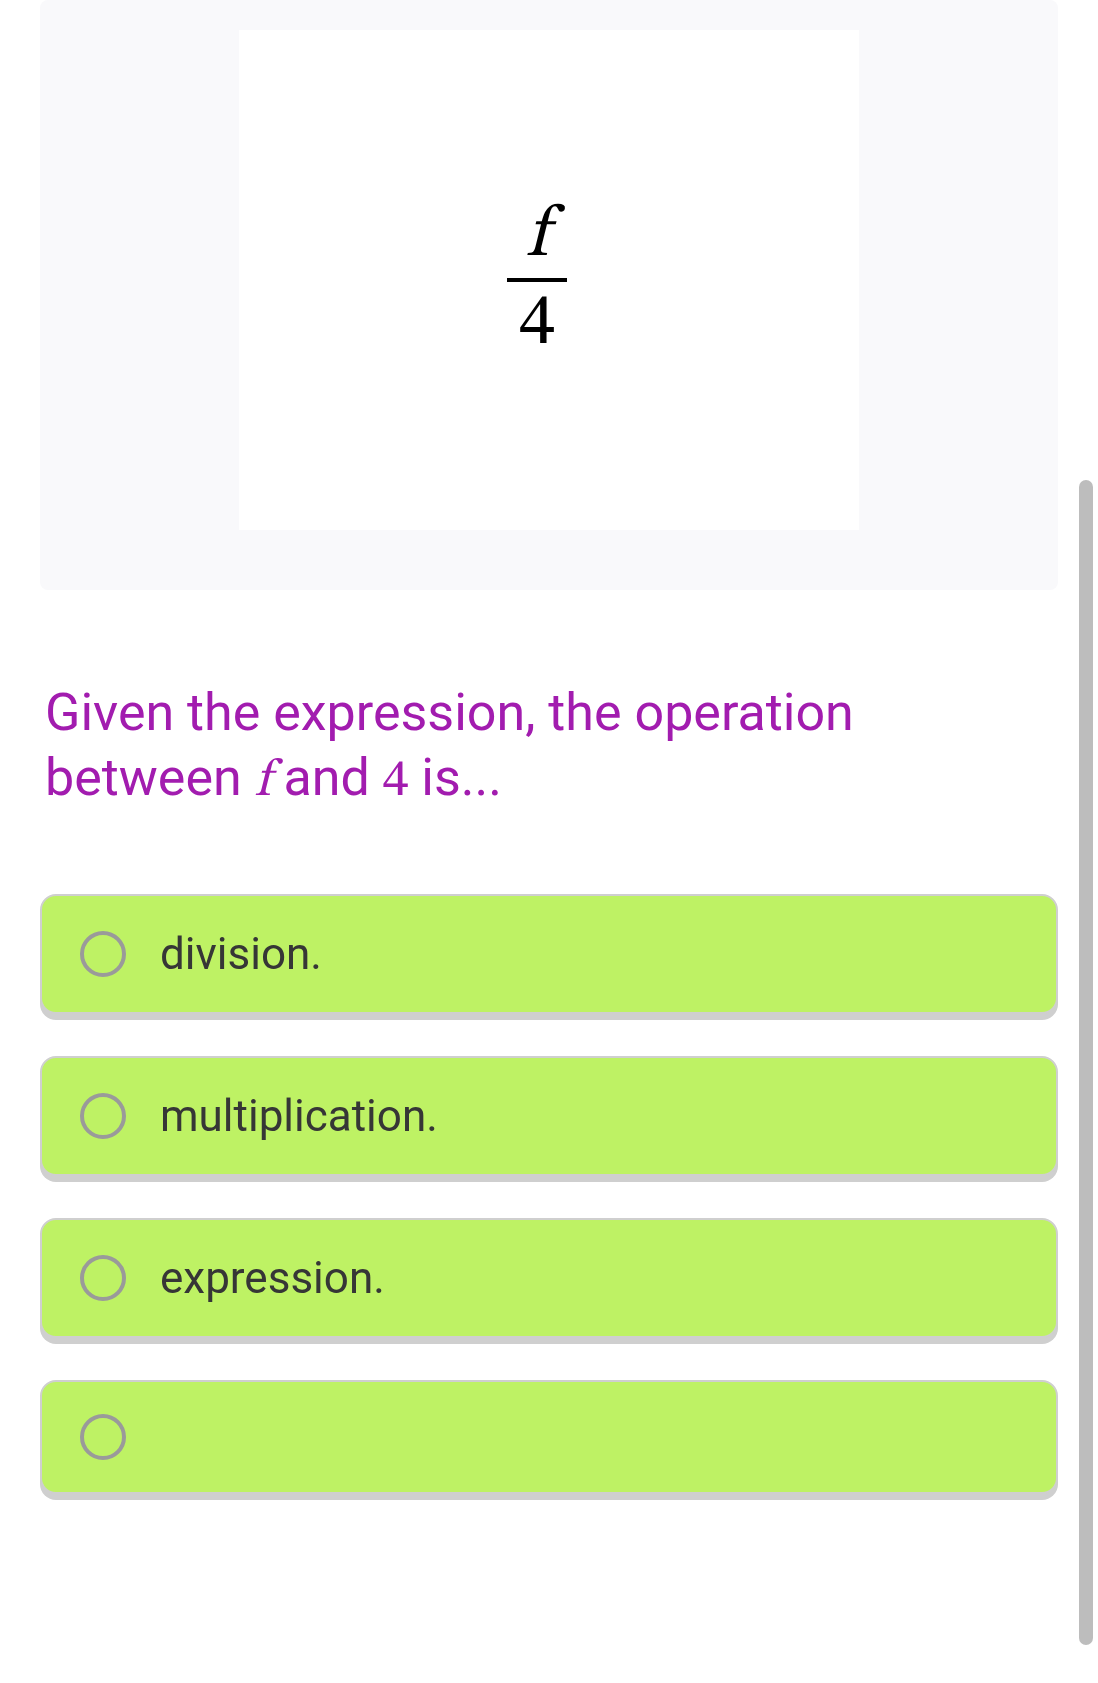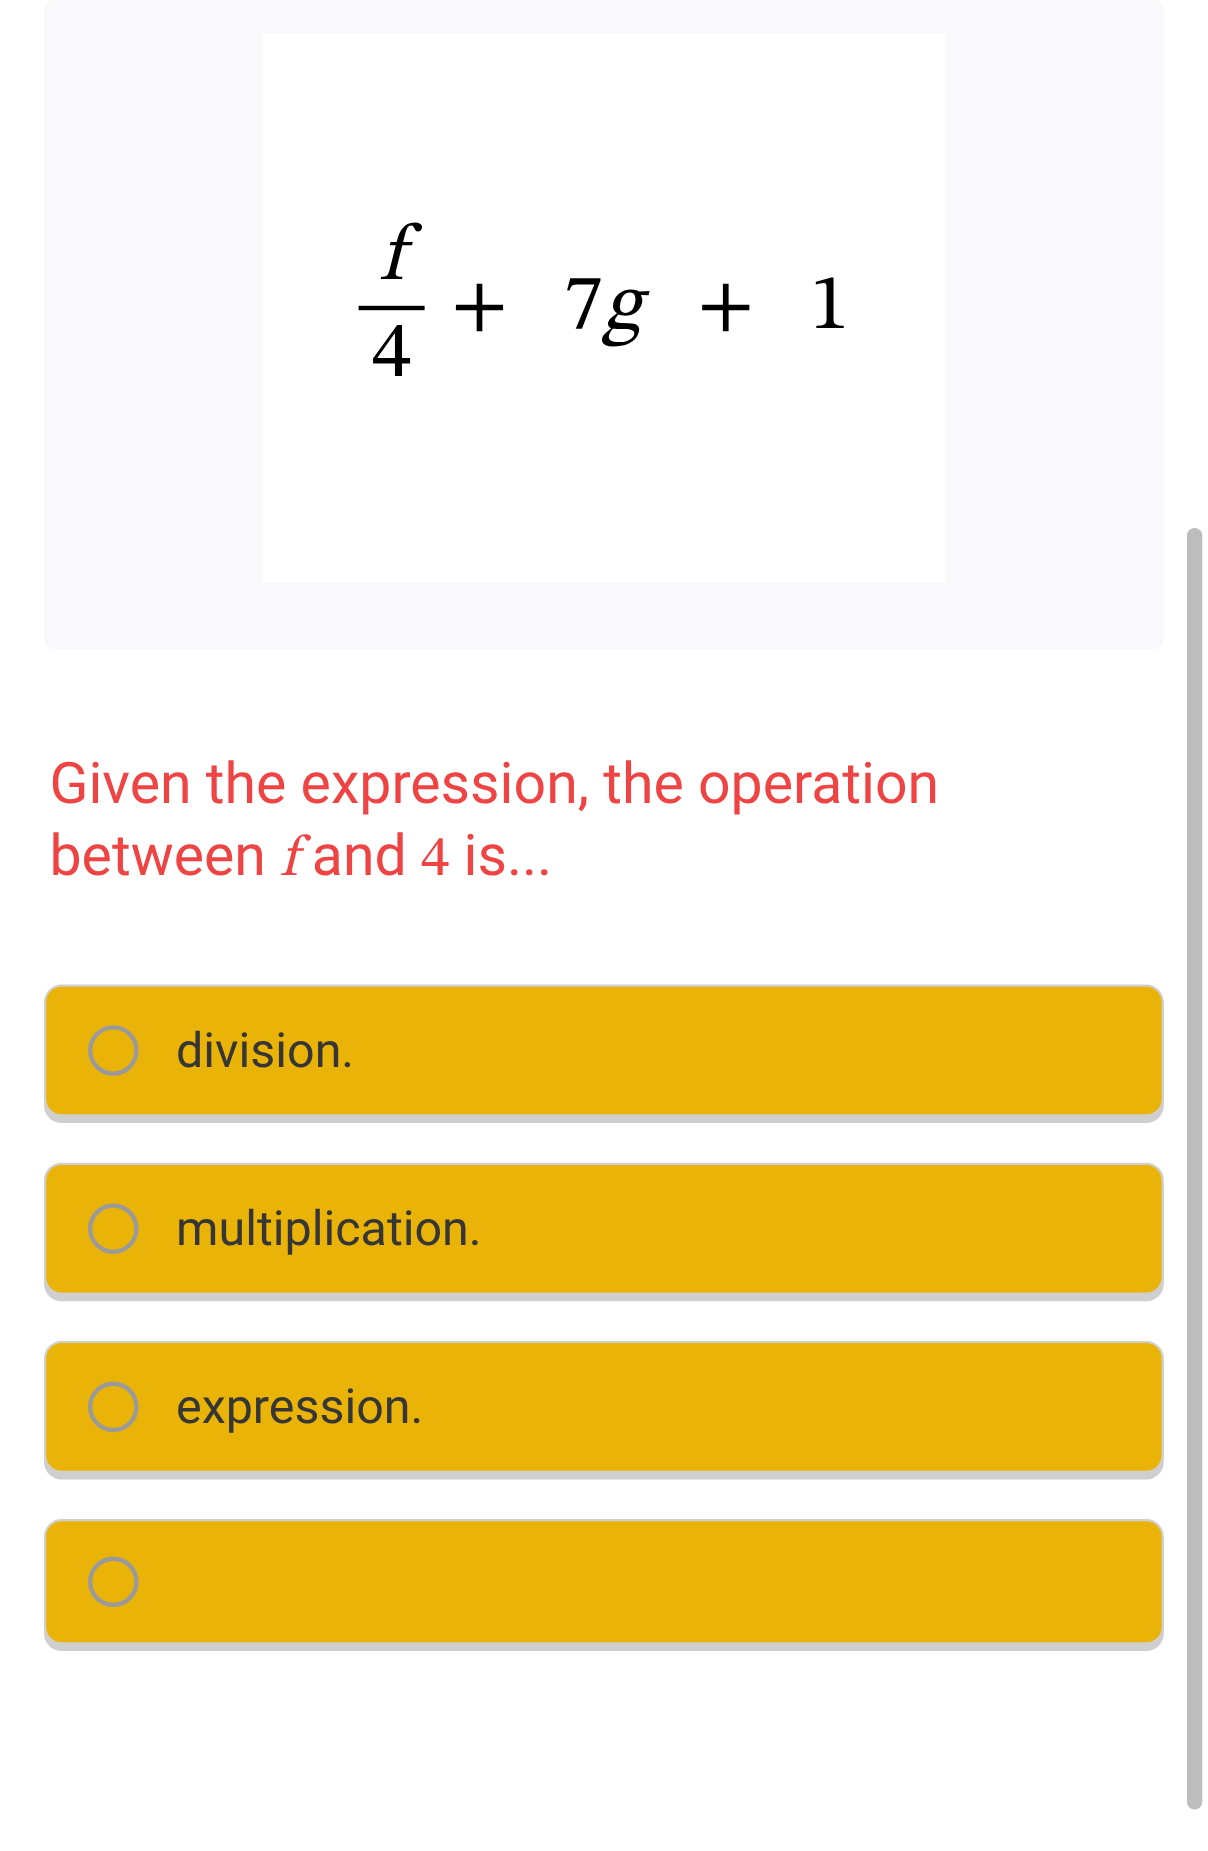--- a/index.html
+++ b/index.html
@@ -63,21 +63,21 @@
     padding: 6px 10px 0 10px;
   }
   .rest {
     font-style: italic;
   }
   .rest .op, .rest .num-lit {
     font-style: normal;
   }
   .question {
     font-size: 52px;
-    color: #ef4444;
+    color: #a21caf;
     line-height: 1.25;
     margin-top: 90px;
     margin-bottom: 80px;
     padding: 0 5px;
   }
   .question .mi {
     font-family: "Cambria Math", "STIX Two Math", Georgia, "Times New Roman", serif;
     font-style: italic;
   }
   .question .mn {
@@ -89,21 +89,21 @@
     gap: 42px;
   }
   .option {
     display: flex;
     align-items: center;
     border: 2px solid #cfcfcf;
     border-radius: 16px;
     padding: 32px 38px;
     box-shadow: 0 6px 0 0 #cfcfcf;
     cursor: pointer;
-    background: #eab308;
+    background: #bef264;
   }
   .radio {
     width: 46px;
     height: 46px;
     border: 4px solid #9a9a9a;
     border-radius: 50%;
     flex-shrink: 0;
     margin-right: 34px;
   }
   .option-label {
@@ -133,29 +133,20 @@
 <div class="container">
 
   <div class="expr-card">
     <div class="expr-box">
       <div class="expr">
         <span class="frac">
           <span class="num">f</span>
           <span class="bar"></span>
           <span class="den">4</span>
         </span>
-        <span class="rest">
-          <span class="op">+</span>
-          <span>&nbsp;</span>
-          <span class="num-lit">7</span><span>g</span>
-          <span>&nbsp;</span>
-          <span class="op">+</span>
-          <span>&nbsp;</span>
-          <span class="num-lit">1</span>
-        </span>
       </div>
     </div>
   </div>
 
   <p class="question">
     <span>Given the expression, the operation between </span><span class="mi">f</span><span> and </span><span class="mn">4</span><span> is...</span>
   </p>
 
   <div class="options">
     <div class="option">

